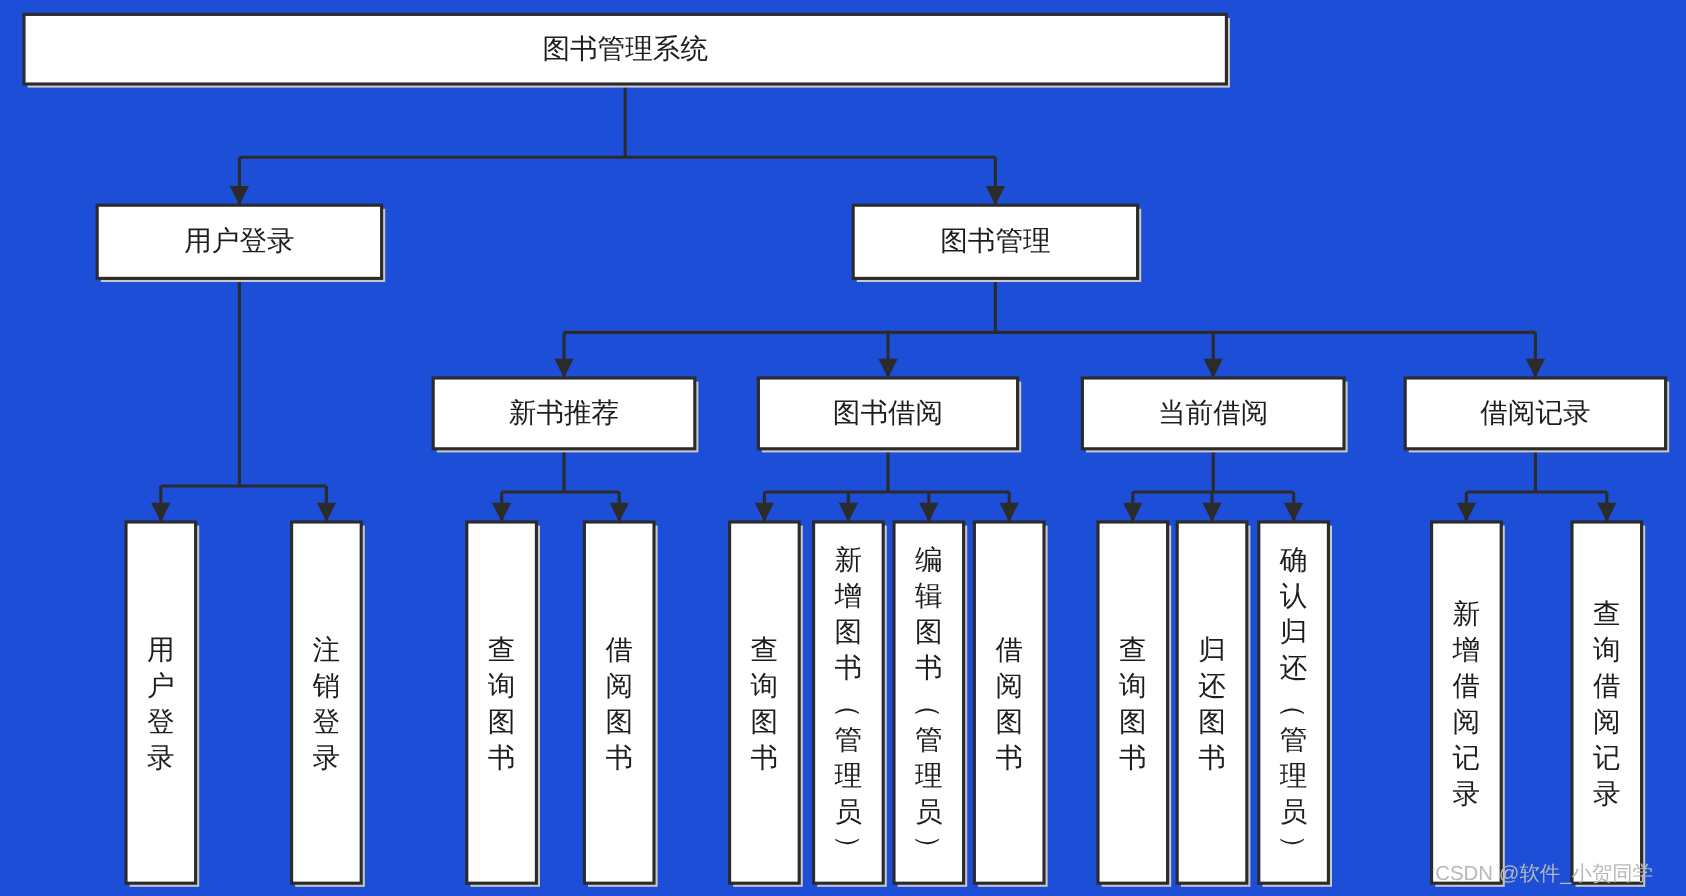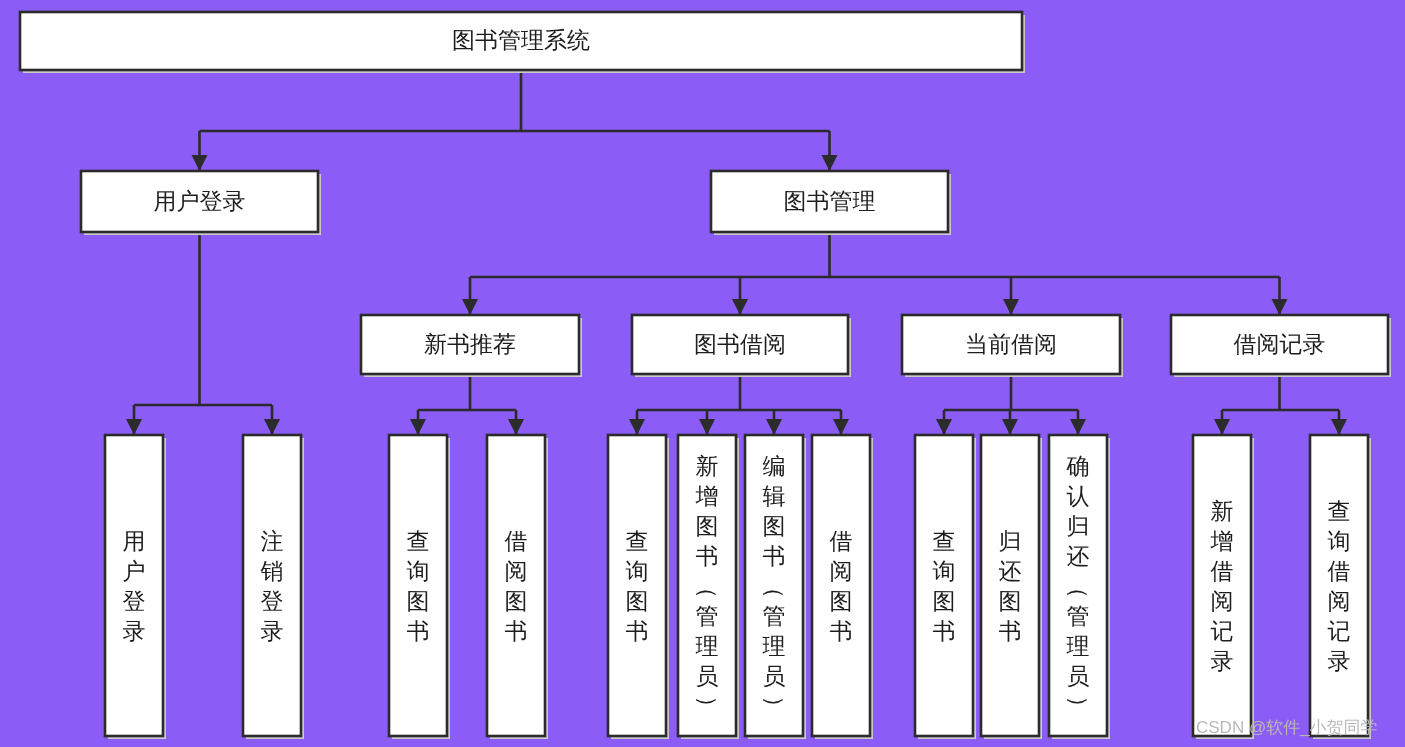--- a/index.html
+++ b/index.html
@@ -10,21 +10,21 @@
   body {
     width: 1405px;
     height: 747px;
     font-family: "Liberation Sans", sans-serif;
     overflow: hidden;
   }
   #diagram-root {
     position: relative;
     width: 1405px;
     height: 747px;
-    background: #8b5cf6;
+    background: #1d4ed8;
   }
   svg#flowchart {
     position: absolute;
     top: 0;
     left: 0;
     width: 1405px;
     height: 747px;
     display: block;
   }
   .node-rect {

